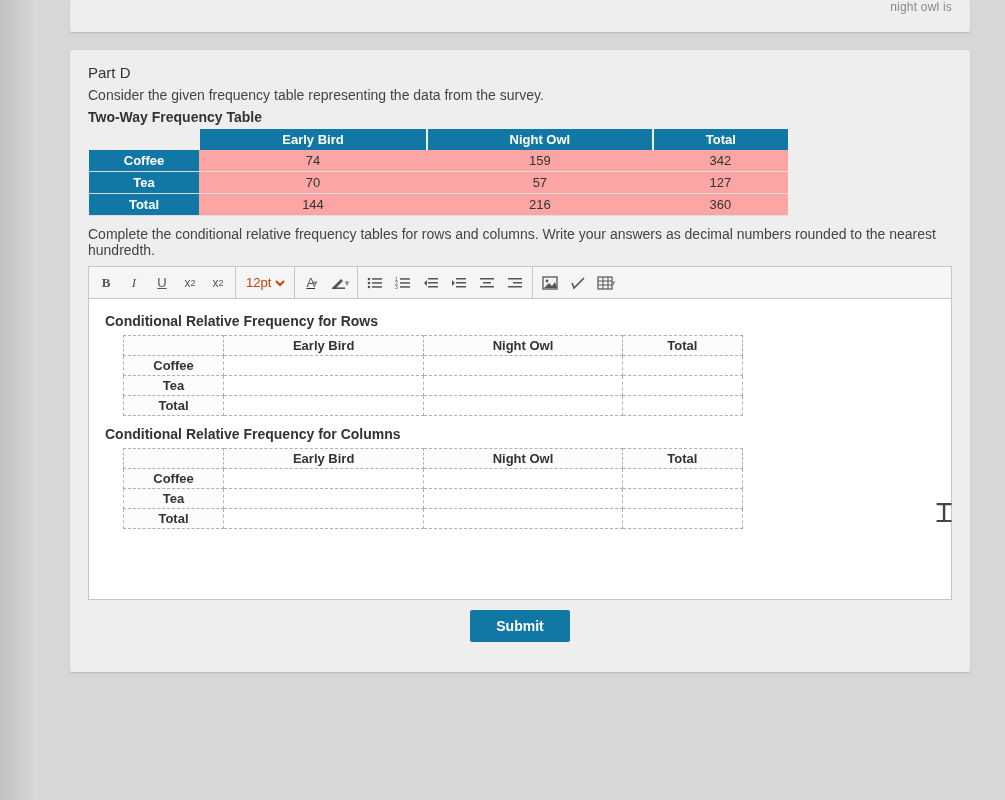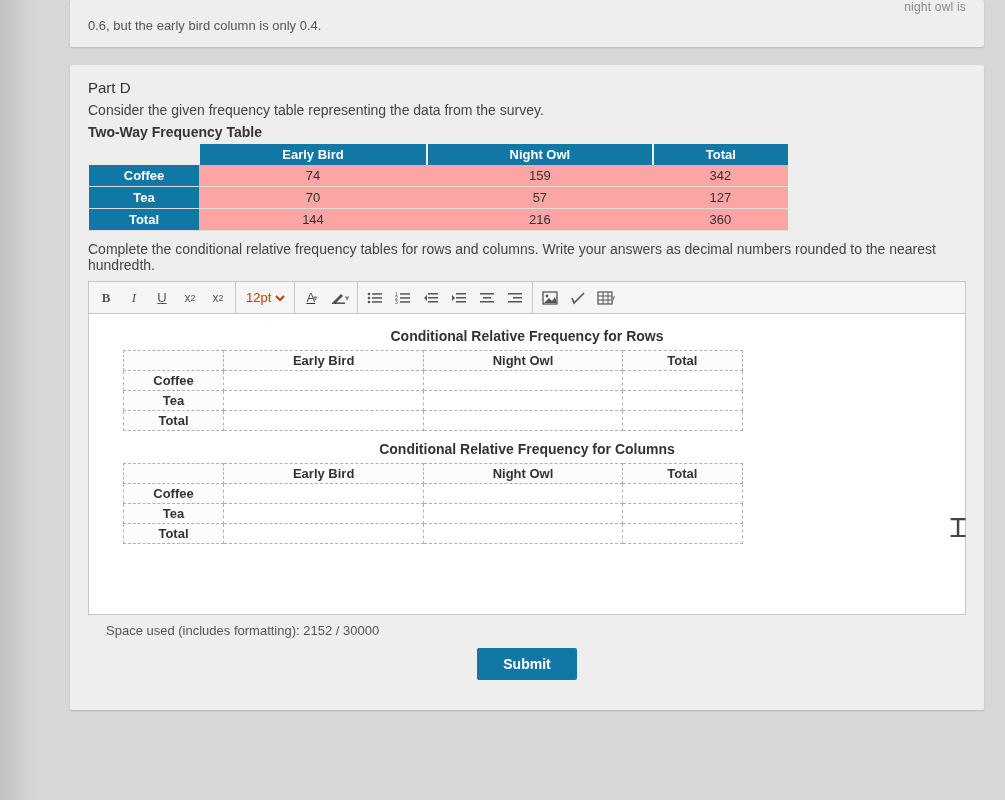--- a/index.html
+++ b/index.html
@@ -13,21 +13,21 @@
     overflow: hidden;
     position: relative;
   }
   .page-shadow-left {
     position:absolute; left:0; top:0; bottom:0; width:35px;
     background: linear-gradient(to right, rgba(0,0,0,0.10), rgba(0,0,0,0));
     pointer-events:none;
   }
   .card {
     background: #eeeeee;
-    margin: 0 21px 18px 70px;
+    margin: 0 35px 18px 70px;
     box-shadow: 0 1px 2px rgba(0,0,0,0.15);
     padding: 14px 18px 14px 18px;
     border-radius: 2px;
   }
   .card.top-fragment {
     margin-top: 0;
     padding-top: 0;
     color:#555;
     font-size: 13px;
   }
@@ -71,21 +71,21 @@
   .tb-sup sup, .tb-sup sub { font-size:9px; }
   .font-size-sel { border:none; background:transparent; font-size:13px; color:#c2410c; height:24px;}
   .tb-caret { font-size:9px; color:#888; margin-left:-2px;}
   .tb-pen { width:16px; height:12px; }
 
   .editor-body {
     padding: 12px 16px 40px 16px;
     font-size:14px; color:#333; min-height:300px; position:relative;
     background:#fff;
   }
-  .editor-subtitle { font-weight:700; font-size:14px; color:#333; margin: 2px 0 6px 0; text-align: center;}
+  .editor-subtitle { font-weight:700; font-size:14px; color:#333; margin: 2px 0 6px 0;}
   table.ans {
     border-collapse: collapse; width:620px; font-size:13px; color:#333;
     margin-left:18px; margin-bottom:10px;
   }
   table.ans th, table.ans td { border:1px dashed #b0b0b0; padding:2px 8px; text-align:center; height:20px;}
   table.ans th { font-weight:700; background:#fcfcfc;}
   table.ans .corner { border:1px dashed #b0b0b0; background:#fcfcfc;}
   table.ans .rowh { font-weight:700; text-align:center; width:100px; background:#fcfcfc;}
   .ibeam {
     position:absolute; right:-2px; top:200px; font-size:26px; color:#444;
@@ -99,21 +99,20 @@
   }
   svg.small { width:16px; height:14px; }
 </style>
 </head>
 <body>
 
 <div class="page-shadow-left"></div>
 
 <div class="card top-fragment">
   <div class="frag-head">night owl is</div>
-  <div>0.6, but the early bird column is only 0.4.</div>
 </div>
 
 <div class="card">
   <div class="part-label">Part D</div>
   <div class="instruction">Consider the given frequency table representing the data from the survey.</div>
   <div class="table-caption">Two-Way Frequency Table</div>
 
   <table class="freq">
     <thead>
       <tr class="hdr">
@@ -321,18 +320,17 @@
               <td></td>
               <td></td>
             </tr>
       </tbody>
         </table>
 
       <span class="ibeam">Ꮖ</span>
     </div>
   </div>
 
-  <div class="space-used">Space used (includes formatting): 2152 / 30000</div>
 
   <div class="submit-row">
     <button class="submit-btn">Submit</button>
   </div>
 </div>
 
 </body></html>

